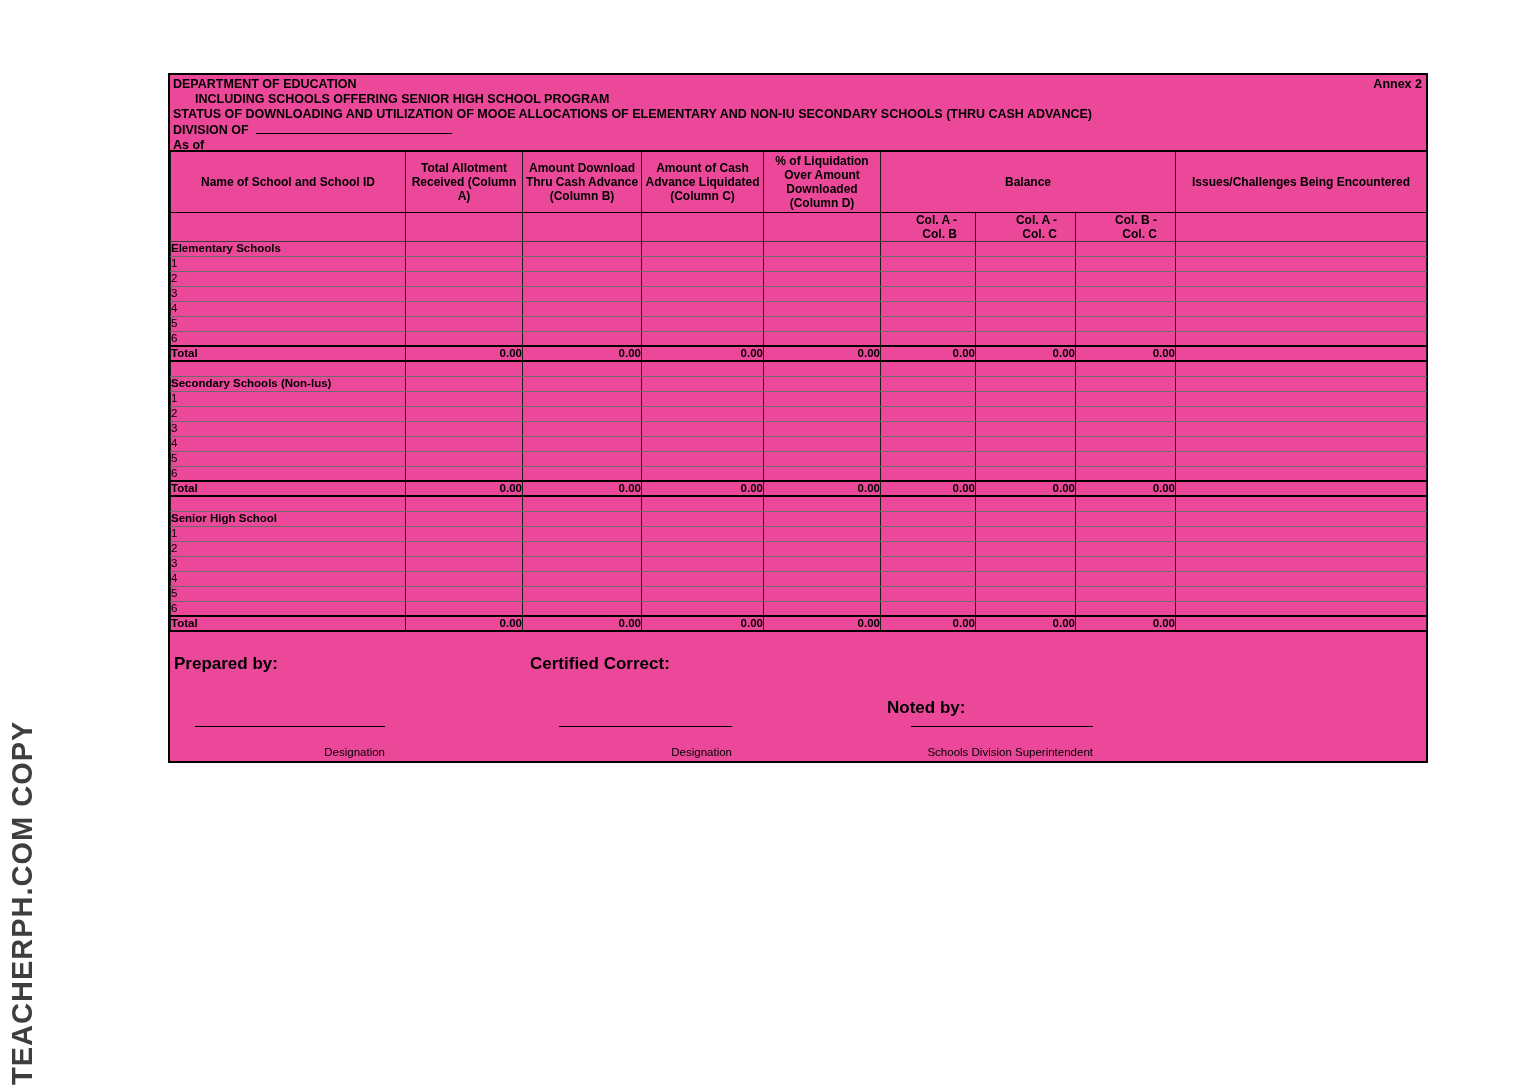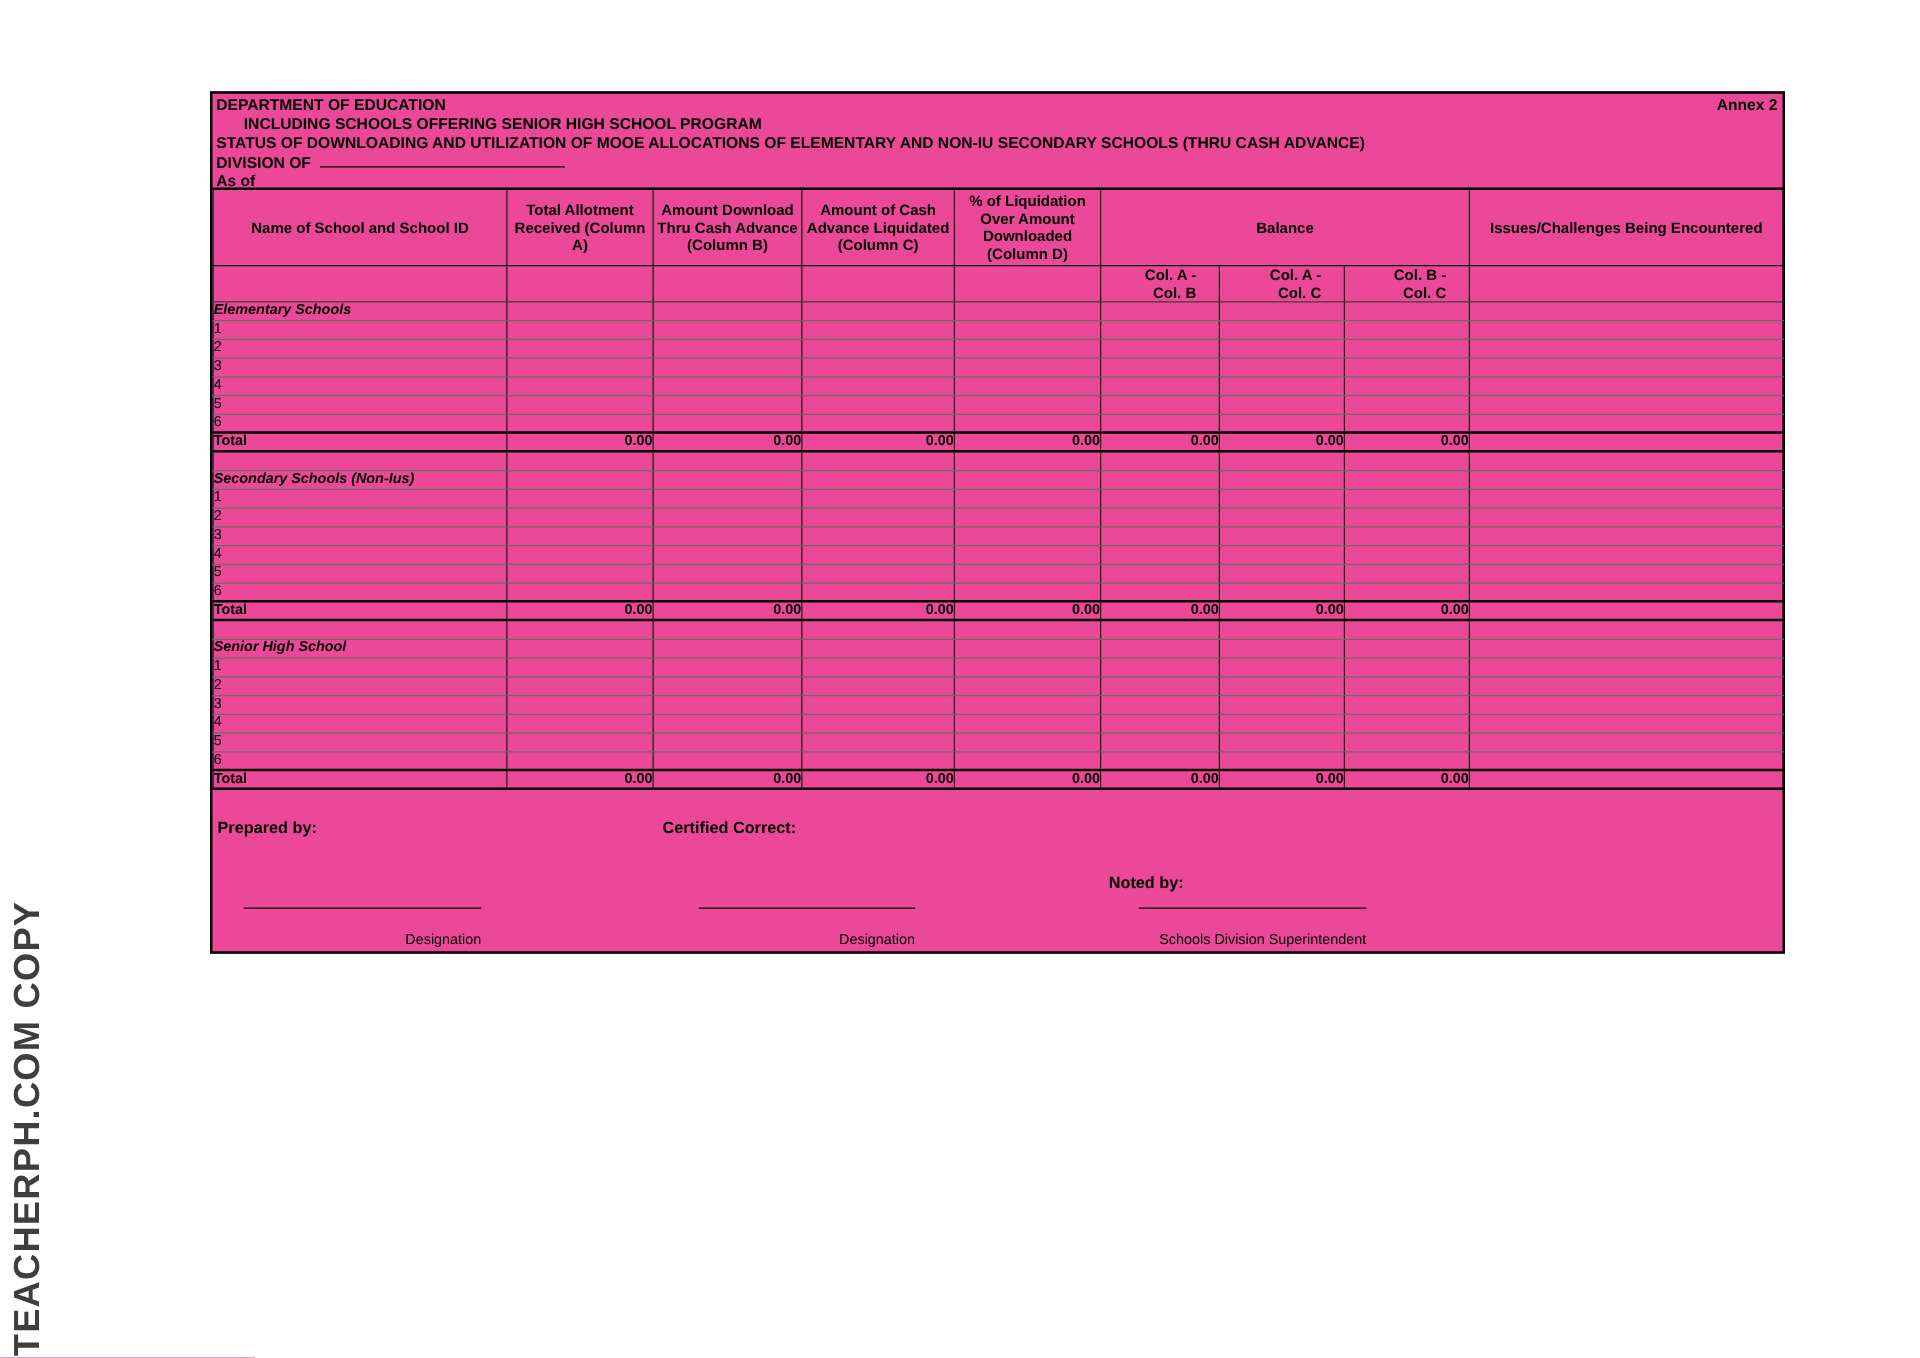--- a/index.html
+++ b/index.html
@@ -73,34 +73,34 @@
   tr.hrow1 th { height: 61px; border-bottom: 1.5px solid #000; }
   tr.hrow2 th { height: 16px; font-size: 12px; padding: 0 18px; border-bottom: 1px solid #3c3c3c; text-align: right; }
   tbody td {
     height: 15px;
     font-size: 11.5px;
     line-height: 13px;
     border-top: 1px solid #6b6b6b;
     border-bottom: 1px solid #6b6b6b;
     vertical-align: middle;
   }
-  td.sec-lbl { font-weight: bold; padding-left: 3px; font-style: italic; }
+  td.sec-lbl { font-weight: bold; padding-left: 3px; }
   td.num { padding-left: 16px; }
   tr.row-total td {
     border-top: 2px solid #000;
     border-bottom: 2px solid #000;
     font-weight: bold;
     height: 15px;
   }
   td.tlabel { padding-left: 64px; }
   td.val { text-align: right; padding-right: 3px; }
 
   
   .sign-area { position: relative; height: 136px; }
-  .f-label { position: absolute; top: 22px; font-weight: bold; font-size: 13px; white-space: nowrap; }
+  .f-label { position: absolute; top: 22px; font-weight: bold; font-size: 17px; white-space: nowrap; }
   .f-prepared { left: 4px; }
   .f-certified { left: 360px; }
   .f-noted { left: 717px; margin-top: 44px; }
   .sig { position: absolute; top: 94px; border-top: 1.5px solid #000; text-align: right; font-size: 11.5px; padding-top: 19px; }
   .sig-1 { left: 25px;  width: 190px; }
   .sig-2 { left: 389px; width: 173px; }
   .sig-3 { left: 741px; width: 182px; }
 </style>
 </head>
 <body>

